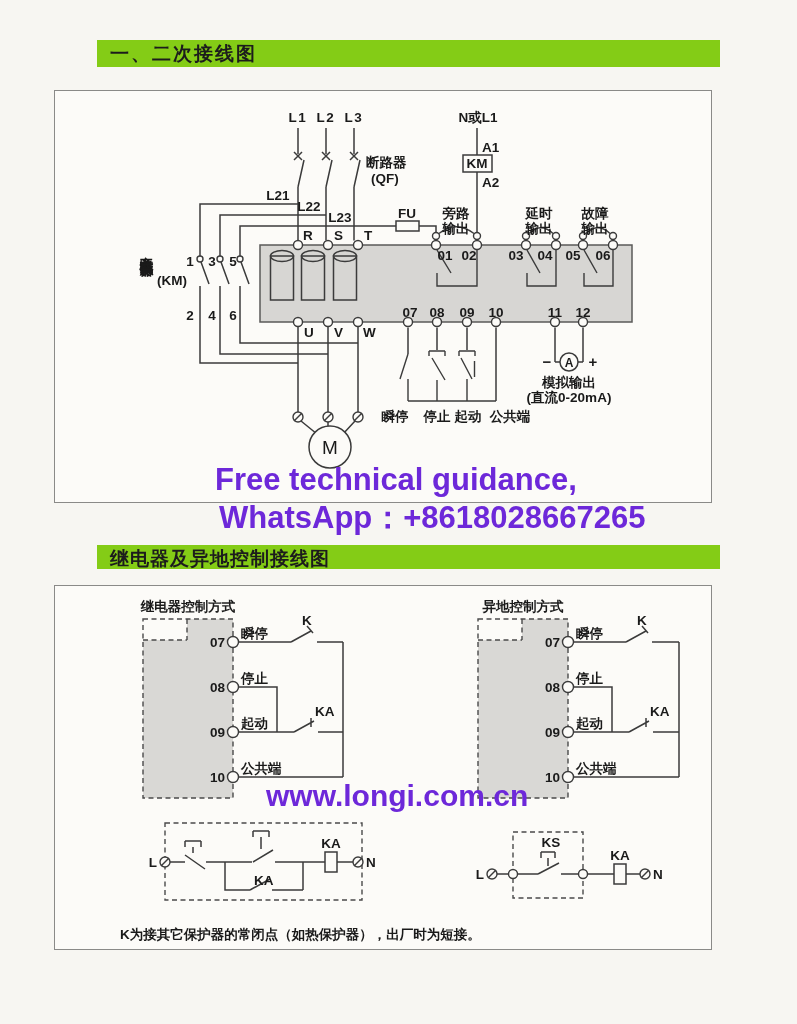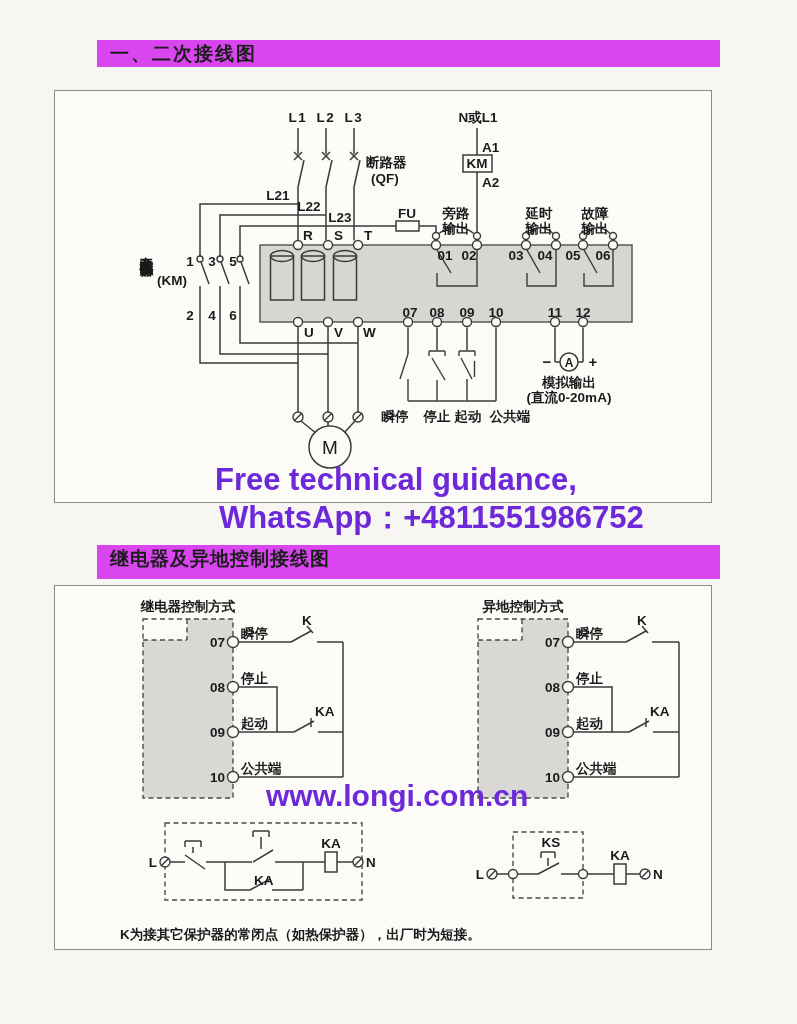--- a/index.html
+++ b/index.html
@@ -3,21 +3,21 @@
 <meta charset="utf-8">
 <style>
   html,body{margin:0;padding:0;}
   body{
     width:797px;height:1024px;position:relative;overflow:hidden;
     background:#f7f6f2;
     font-family:"Liberation Sans","DejaVu Sans",sans-serif;
   }
   .abs{position:absolute;}
   .hdr{
-    background:#d946ef;color:#1c1c1c;font-weight:bold;font-size:19px;
+    background:#84cc16;color:#1c1c1c;font-weight:bold;font-size:19px;
     line-height:27px;padding-left:13px;letter-spacing:2px;
   }
   .panel{
     background:#fcfbf8;border:1.5px solid #8a8a88;box-sizing:border-box;
   }
   .wm{color:#6d28d9;font-weight:bold;white-space:nowrap;z-index:5;}
   .vlabel{
     writing-mode:vertical-rl;text-orientation:upright;
     font-size:13.5px;font-weight:600;color:#1a1a1a;letter-spacing:1px;
   }
@@ -195,24 +195,24 @@
   <text class="sym" x="493" y="277" text-anchor="middle">−</text>
   <text class="sym" x="539" y="277" text-anchor="middle">+</text>
   <text class="amp" x="515" y="276.5" text-anchor="middle">A</text>
   <text x="515" y="297" text-anchor="middle">模拟输出</text>
   <text x="515" y="312" text-anchor="middle">(直流0-20mA)</text>
 </svg>
 
 <div class="abs vlabel" style="left:137px;top:246px;height:102px;z-index:3;">旁路电磁接触器</div>
 
 <div class="abs wm" style="left:215px;top:462px;font-size:31px;">Free technical guidance,</div>
-<div class="abs wm" style="left:219px;top:497px;font-size:31px;">WhatsApp：+4811551986752</div>
+<div class="abs wm" style="left:219px;top:497px;font-size:31px;">WhatsApp：+8618028667265</div>
 <div class="abs wm" style="left:266px;top:779px;font-size:30px;text-align:right;">www.longi.com.cn</div>
 
-<div class="abs hdr" style="left:97px;top:545px;width:610px;height:34px;letter-spacing:1px;">
+<div class="abs hdr" style="left:97px;top:545px;width:610px;height:24px;letter-spacing:1px;">
   <span>继电器及异地控制接线图</span>
 </div>
 
 <div class="abs panel" style="left:54px;top:585px;width:658px;height:365px;"></div>
 
 <svg class="abs" style="left:54px;top:585px;z-index:2;" width="658" height="365" viewBox="0 0 658 365">
 
   <g>
     <polygon class="grayfill" points="133,34 179,34 179,213 89,213 89,55 133,55"></polygon>
     <rect class="dash" x="89" y="34" width="90" height="179"></rect>

